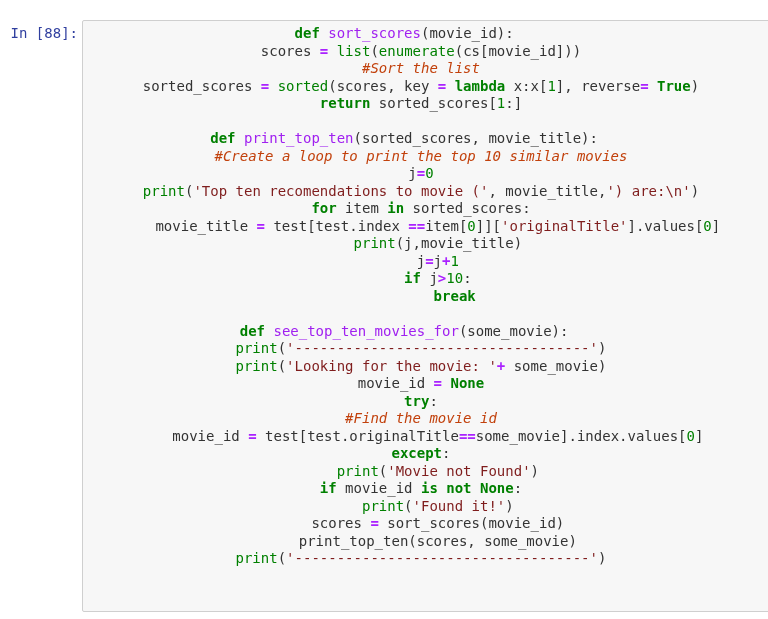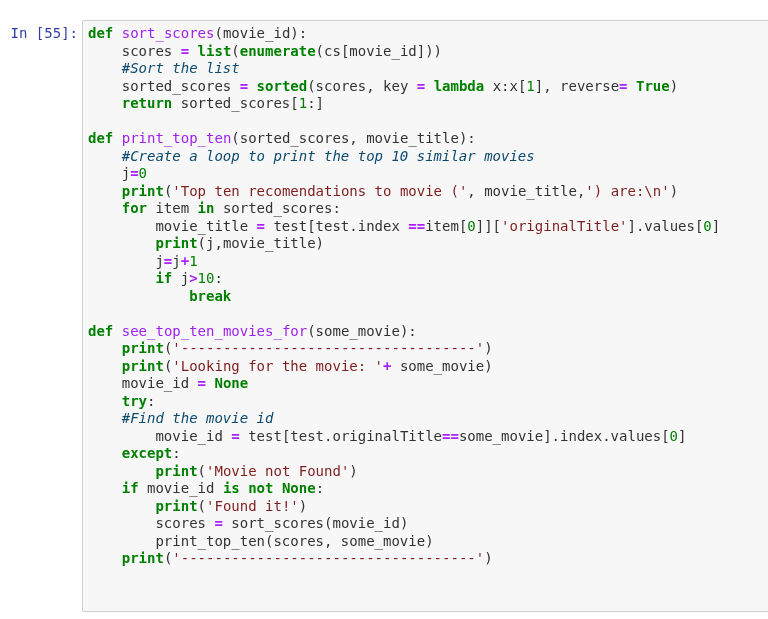--- a/index.html
+++ b/index.html
@@ -42,30 +42,30 @@
     position: absolute;
     left: 5px;
     top: 4px;
     margin: 0;
     font-family: "DejaVu Sans Mono", monospace;
     font-size: 14px;
     line-height: 17.5px;
     color: #333333;
     white-space: pre;
   }
-  .line { height: 17.5px; }
+  .line { height: 17.5px; text-align: center; }
   .kw { color: #008000; font-weight: bold; }
-  .bi { color: #008000; font-weight: bold; }
+  .bi { color: #008000; }
   .def { color: #a020f0; }
   .op { color: #aa22ff; font-weight: bold; }
   .str { color: #7f1d1d; }
   .num { color: #008000; }
-  .cm { color: #0c4a6e; font-style: italic; }
+  .cm { color: #c2410c; font-style: italic; }
 </style>
 </head>
 <body>
 
 <div class="notebook">
-  <div class="prompt">In [55]:</div>
+  <div class="prompt">In [88]:</div>
   <div class="cell-input">
     <pre class="code" id="code-editor"><div class="line"><span class="kw">def</span><span> </span><span class="def">sort_scores</span><span>(movie_id):</span></div><div class="line"><span>    scores </span><span class="op">=</span><span> </span><span class="bi">list</span><span>(</span><span class="bi">enumerate</span><span>(cs[movie_id]))</span></div><div class="line"><span>    </span><span class="cm">#Sort the list</span></div><div class="line"><span>    sorted_scores </span><span class="op">=</span><span> </span><span class="bi">sorted</span><span>(scores, key </span><span class="op">=</span><span> </span><span class="kw">lambda</span><span> x:x[</span><span class="num">1</span><span>], reverse</span><span class="op">=</span><span> </span><span class="kw">True</span><span>)</span></div><div class="line"><span>    </span><span class="kw">return</span><span> sorted_scores[</span><span class="num">1</span><span>:]</span></div><div class="line"> </div><div class="line"><span class="kw">def</span><span> </span><span class="def">print_top_ten</span><span>(sorted_scores, movie_title):</span></div><div class="line"><span>    </span><span class="cm">#Create a loop to print the top 10 similar movies</span></div><div class="line"><span>    j</span><span class="op">=</span><span class="num">0</span></div><div class="line"><span>    </span><span class="bi">print</span><span>(</span><span class="str">'Top ten recomendations to movie ('</span><span>, movie_title,</span><span class="str">') are:\n'</span><span>)</span></div><div class="line"><span>    </span><span class="kw">for</span><span> item </span><span class="kw">in</span><span> sorted_scores:</span></div><div class="line"><span>        movie_title </span><span class="op">=</span><span> test[test.index </span><span class="op">==</span><span>item[</span><span class="num">0</span><span>]][</span><span class="str">'originalTitle'</span><span>].values[</span><span class="num">0</span><span>]</span></div><div class="line"><span>        </span><span class="bi">print</span><span>(j,movie_title)</span></div><div class="line"><span>        j</span><span class="op">=</span><span>j</span><span class="op">+</span><span class="num">1</span></div><div class="line"><span>        </span><span class="kw">if</span><span> j</span><span class="op">&gt;</span><span class="num">10</span><span>:</span></div><div class="line"><span>            </span><span class="kw">break</span></div><div class="line"> </div><div class="line"><span class="kw">def</span><span> </span><span class="def">see_top_ten_movies_for</span><span>(some_movie):</span></div><div class="line"><span>    </span><span class="bi">print</span><span>(</span><span class="str">'-----------------------------------'</span><span>)</span></div><div class="line"><span>    </span><span class="bi">print</span><span>(</span><span class="str">'Looking for the movie: '</span><span class="op">+</span><span> some_movie)</span></div><div class="line"><span>    movie_id </span><span class="op">=</span><span> </span><span class="kw">None</span></div><div class="line"><span>    </span><span class="kw">try</span><span>:</span></div><div class="line"><span>    </span><span class="cm">#Find the movie id</span></div><div class="line"><span>        movie_id </span><span class="op">=</span><span> test[test.originalTitle</span><span class="op">==</span><span>some_movie].index.values[</span><span class="num">0</span><span>]</span></div><div class="line"><span>    </span><span class="kw">except</span><span>:</span></div><div class="line"><span>        </span><span class="bi">print</span><span>(</span><span class="str">'Movie not Found'</span><span>)</span></div><div class="line"><span>    </span><span class="kw">if</span><span> movie_id </span><span class="kw">is</span><span> </span><span class="kw">not</span><span> </span><span class="kw">None</span><span>:</span></div><div class="line"><span>        </span><span class="bi">print</span><span>(</span><span class="str">'Found it!'</span><span>)</span></div><div class="line"><span>        scores </span><span class="op">=</span><span> sort_scores(movie_id)</span></div><div class="line"><span>        print_top_ten(scores, some_movie)</span></div><div class="line"><span>    </span><span class="bi">print</span><span>(</span><span class="str">'-----------------------------------'</span><span>)</span></div></pre>
   </div>
 </div>
 
 </body></html>

